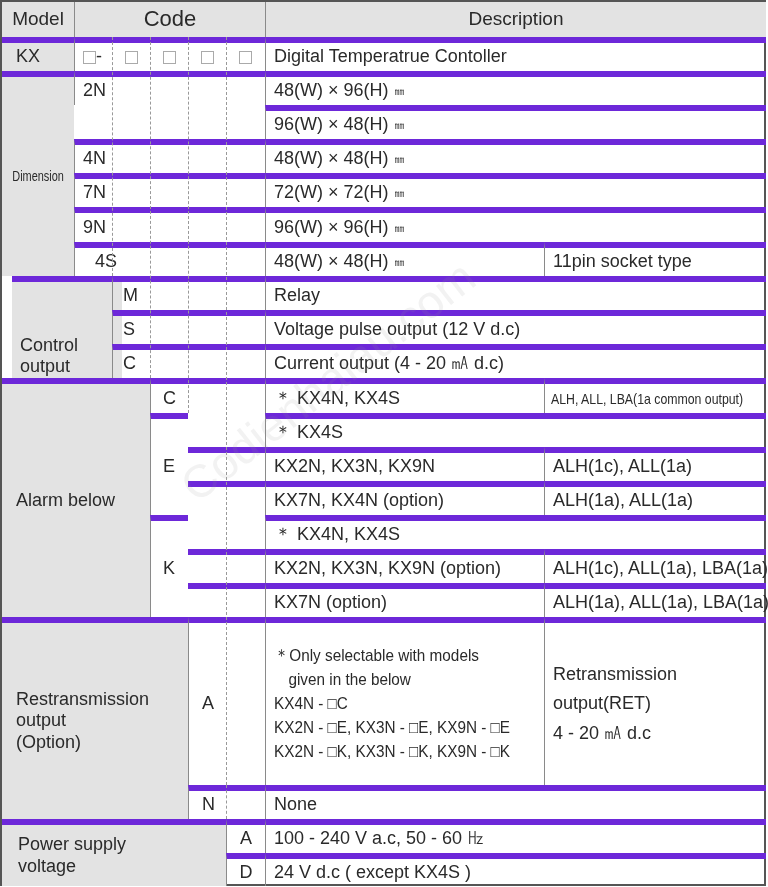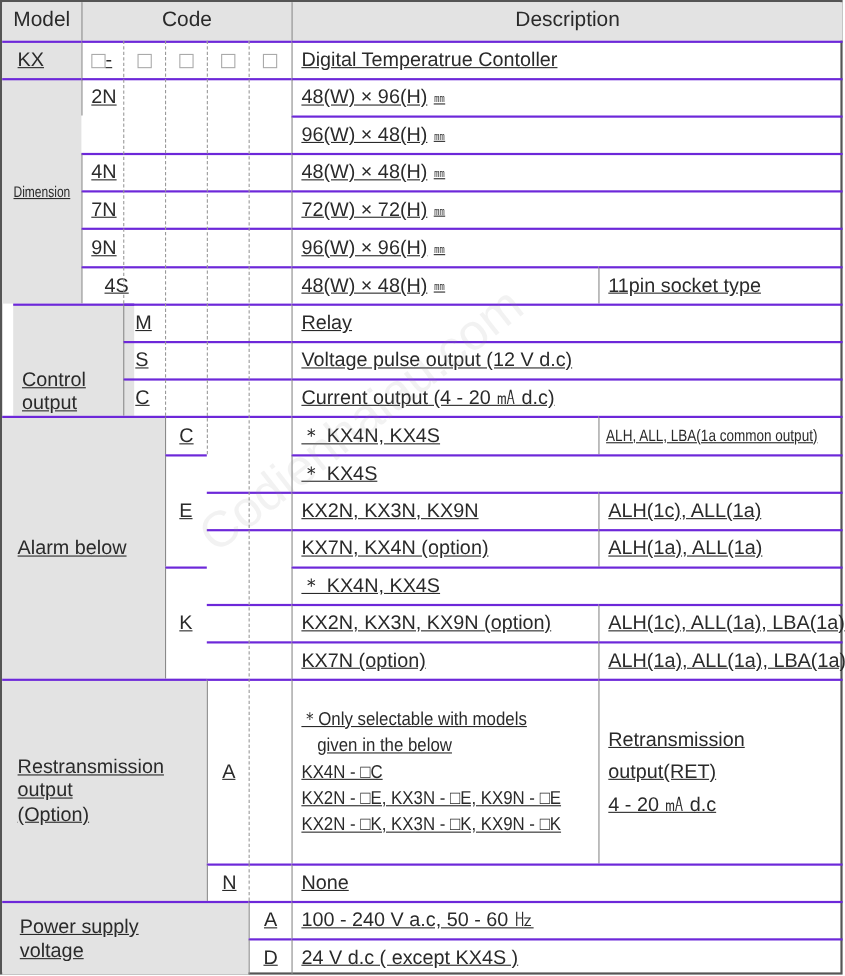--- a/index.html
+++ b/index.html
@@ -3,42 +3,42 @@
 <meta charset="utf-8">
 <style>
   html, body { margin: 0; padding: 0; background: #ffffff; }
   body { width: 768px; height: 887px; position: relative; overflow: hidden;
          font-family: "Liberation Sans", sans-serif; color: #2a2a2a; }
   .tbl { position: absolute; left: 0; top: 0; width: 766px; height: 886px;
          border: 2px solid #555; box-sizing: border-box; }
   .cell { position: absolute; box-sizing: border-box; display: flex; align-items: center;
           font-size: 18px; line-height: 1.2; padding-left: 8px; white-space: nowrap; }
   .gray { background: #e3e3e3; }
-  .hl { border-top: 2px solid #6d28d9; text-decoration: underline; }
+  .hl { border-top: 6px solid #6d28d9; }
   .vl { border-left: 1px solid #8a8a8a; }
   .dot { position: absolute; width: 0; border-left: 1px dashed #999; }
   .center { justify-content: center; padding-left: 0; }
   .narrow { font-size: 15px; transform: scaleX(0.82); transform-origin: left center; }
   .tiny { font-size: 14px; transform: scaleX(0.78); transform-origin: center center; }
   .box { display: inline-block; width: 11px; height: 11px; border: 1px solid #aaa; vertical-align: middle; }
   .multi { flex-direction: column; align-items: flex-start; justify-content: center; white-space: normal; }
   .mm { font-size: 13px; margin-left: 4px; transform: scaleX(0.8); display: inline-block; }
   .watermark { position: absolute; left: 170px; top: 470px; font-size: 46px; color: rgba(150,150,150,0.12);
                transform: rotate(-38deg); transform-origin: left top; pointer-events: none; white-space: nowrap; }
   .retlist { font-size: 17px; }
   .retlist div { height: 24px; display: flex; align-items: center; }
   .retlist .note { font-size: 17px; transform: scaleX(0.9); transform-origin: left center; }
 </style>
 </head>
 <body>
 
 <div class="tbl">
 
   <div class="cell gray center" style="left:0;top:0;width:72px;height:35px;font-size:19px;">Model</div>
-  <div class="cell gray center vl" style="left:72px;top:0;width:191px;height:35px;font-size:19px;">Code</div>
+  <div class="cell gray center vl" style="left:72px;top:0;width:191px;height:35px;font-size:22px;">Code</div>
   <div class="cell gray center vl" style="left:263px;top:0;width:501px;height:35px;font-size:19px;">Description</div>
 
   <div class="cell gray hl" style="left:0;top:35px;width:72px;height:34px;padding-left:14px;">KX</div>
   <div class="cell hl vl" style="left:72px;top:35px;width:38px;height:34px;padding-left:8px;">
       <span class="box"></span>
       <span>-</span>
     </div>
   <div class="cell hl center" style="left:110px;top:35px;width:38px;height:34px;">
       <span class="box"></span>
     </div>

